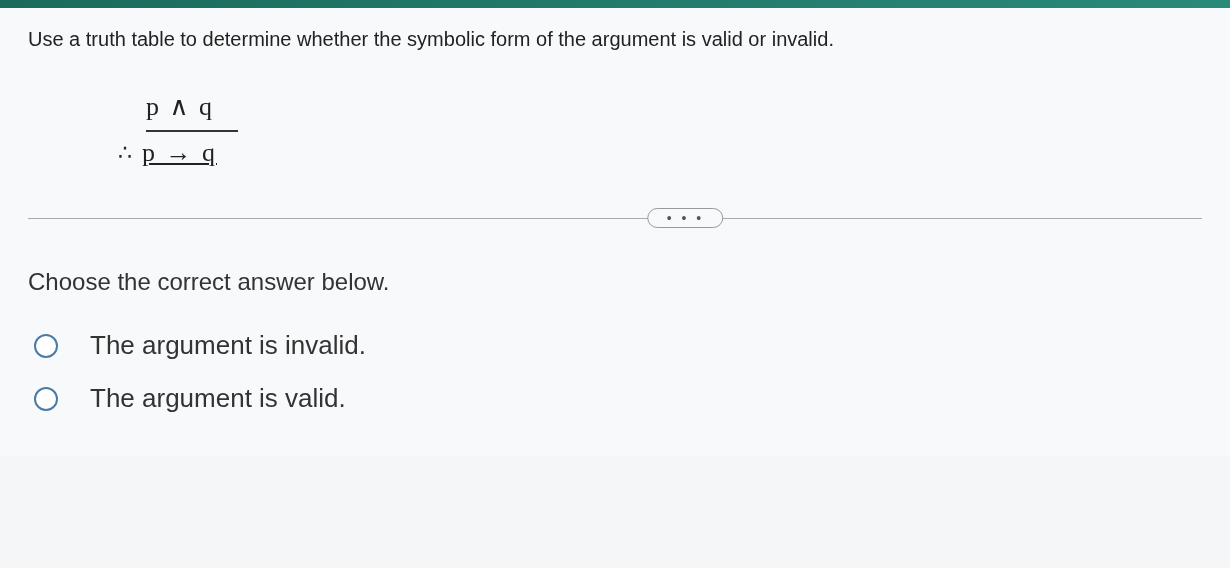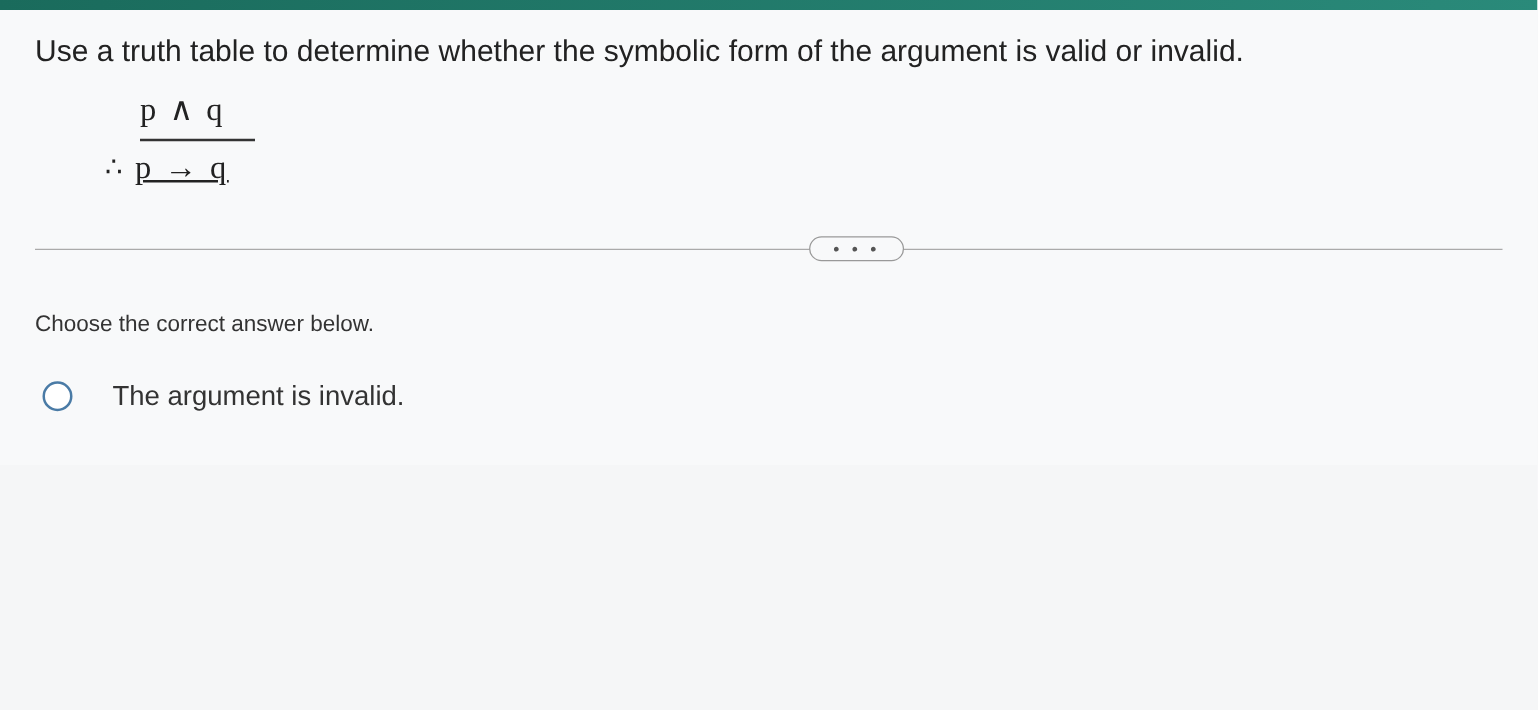--- a/index.html
+++ b/index.html
@@ -17,27 +17,27 @@
     }
     .top-bar {
       height: 8px;
       background: linear-gradient(to right, #1a6b5c, #2a8a7a);
     }
     .content {
       padding: 20px 28px;
       background: #f8f9fa;
     }
     .question-text {
-      font-size: 24px;
+      font-size: 20px;
       color: #222;
-      margin-bottom: 12px;
+      margin-bottom: 36px;
       font-weight: 400;
     }
     .argument-block {
-      margin-left: 56px;
+      margin-left: 90px;
       margin-bottom: 40px;
       font-family: 'Times New Roman', serif;
       font-size: 26px;
       color: #222;
     }
     .premise {
       padding: 4px 0;
       letter-spacing: 2px;
     }
     .premise-indent {
@@ -87,21 +87,21 @@
       border: 1px solid #999;
       border-radius: 14px;
       padding: 2px 18px;
       cursor: pointer;
       color: #555;
       font-size: 14px;
       letter-spacing: 3px;
       line-height: 1;
     }
     .choose-text {
-      font-size: 18px;
+      font-size: 24px;
       color: #333;
       margin-bottom: 34px;
     }
     .options {
       margin-left: 6px;
     }
     .option-row {
       display: flex;
       align-items: center;
       margin-bottom: 22px;
@@ -110,21 +110,21 @@
     .radio-circle {
       width: 24px;
       height: 24px;
       border: 2px solid #4a7ba6;
       border-radius: 50%;
       margin-right: 32px;
       flex-shrink: 0;
       background: #fff;
     }
     .option-label {
-      font-size: 22px;
+      font-size: 26px;
       color: #333;
     }
   </style>
 </head>
 <body>
 
 <div class="top-bar"></div>
 
 <div class="content">
 
@@ -146,15 +146,19 @@
     <div class="ellipsis-pill">• • •</div>
   </div>
 
   <div class="choose-text">Choose the correct answer below.</div>
 
   <div class="options">
     <div class="option-row">
       <div class="radio-circle"></div>
       <div class="option-label">The argument is invalid.</div>
     </div>
+    <div class="option-row">
+      <div class="radio-circle"></div>
+      <div class="option-label">The argument is valid.</div>
+    </div>
   </div>
 
 </div>
 
 </body></html>

